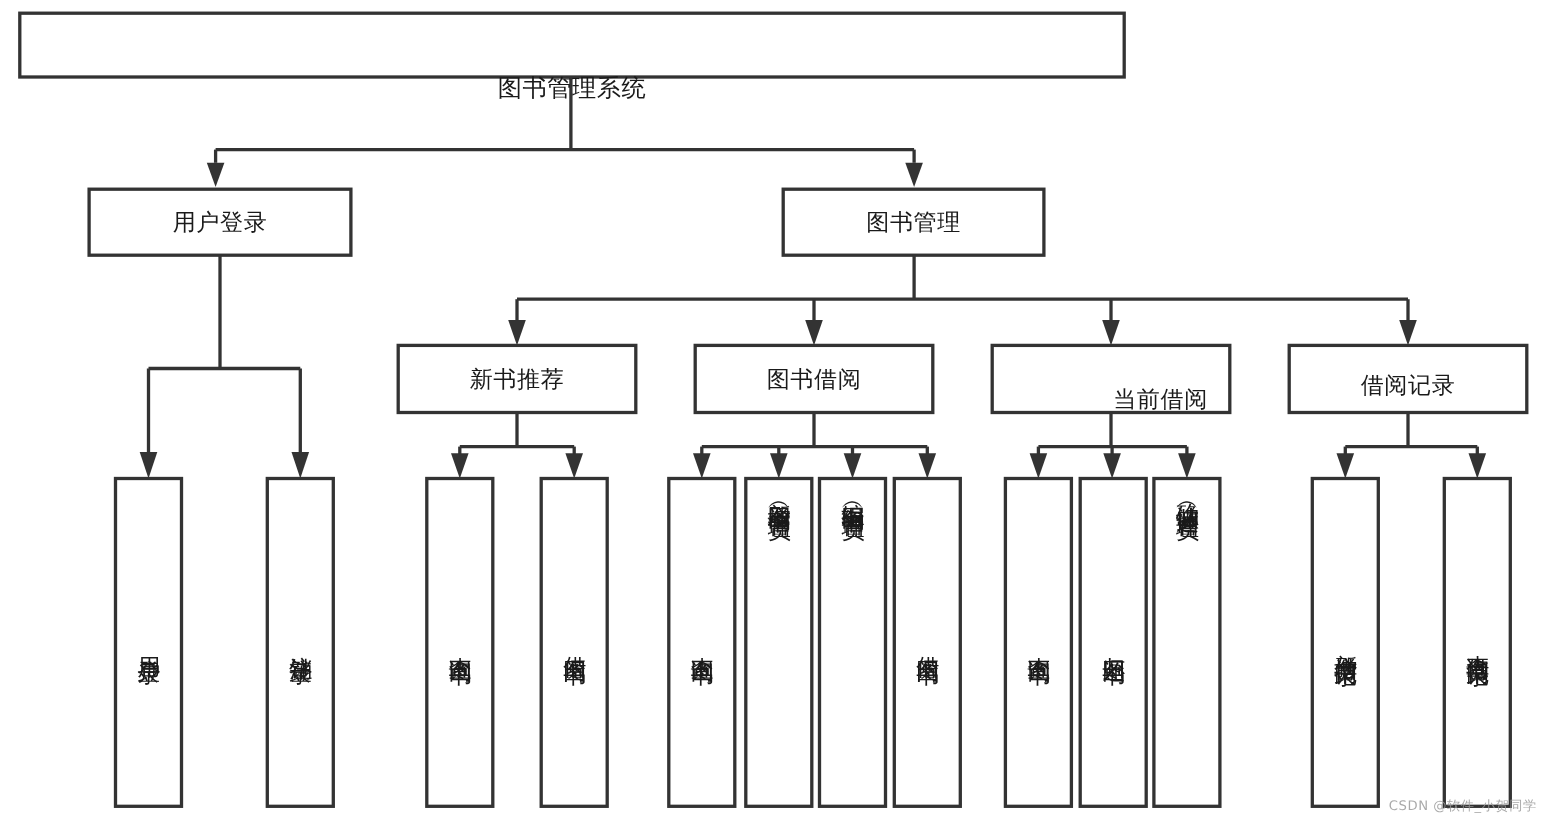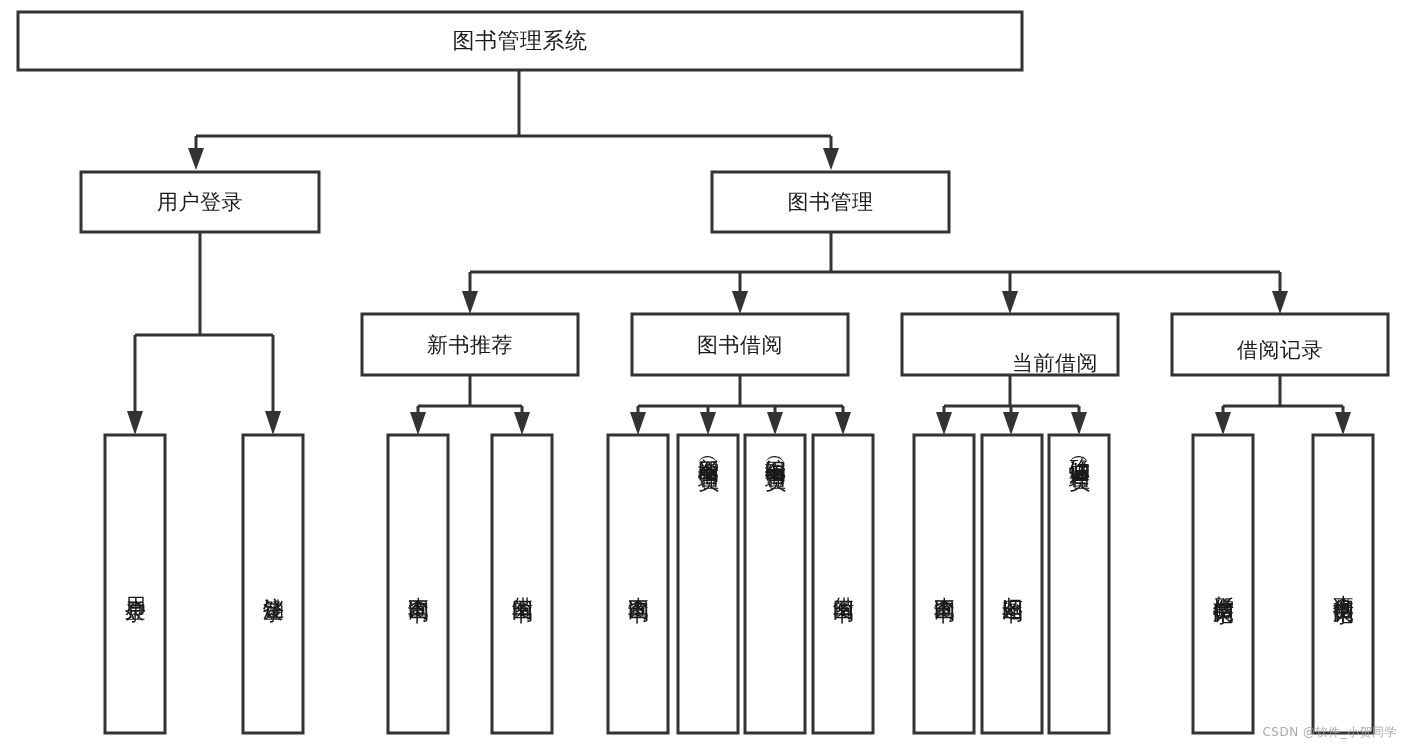--- a/index.html
+++ b/index.html
@@ -61,20 +61,21 @@
     color: #1a1a1a;
     font-size: 21px;
     writing-mode: vertical-rl;
     text-orientation: upright;
     letter-spacing: 2px;
     line-height: 1;
     pointer-events: none;
   }
   .title-label {
     font-size: 22px;
+    margin-top: 39px;
   }
   .watermark {
     position: absolute;
     right: 8px;
     bottom: 6px;
     font-size: 12px;
     color: #9b9b9b;
     opacity: 0.85;
     white-space: nowrap;
     letter-spacing: 0.5px;

